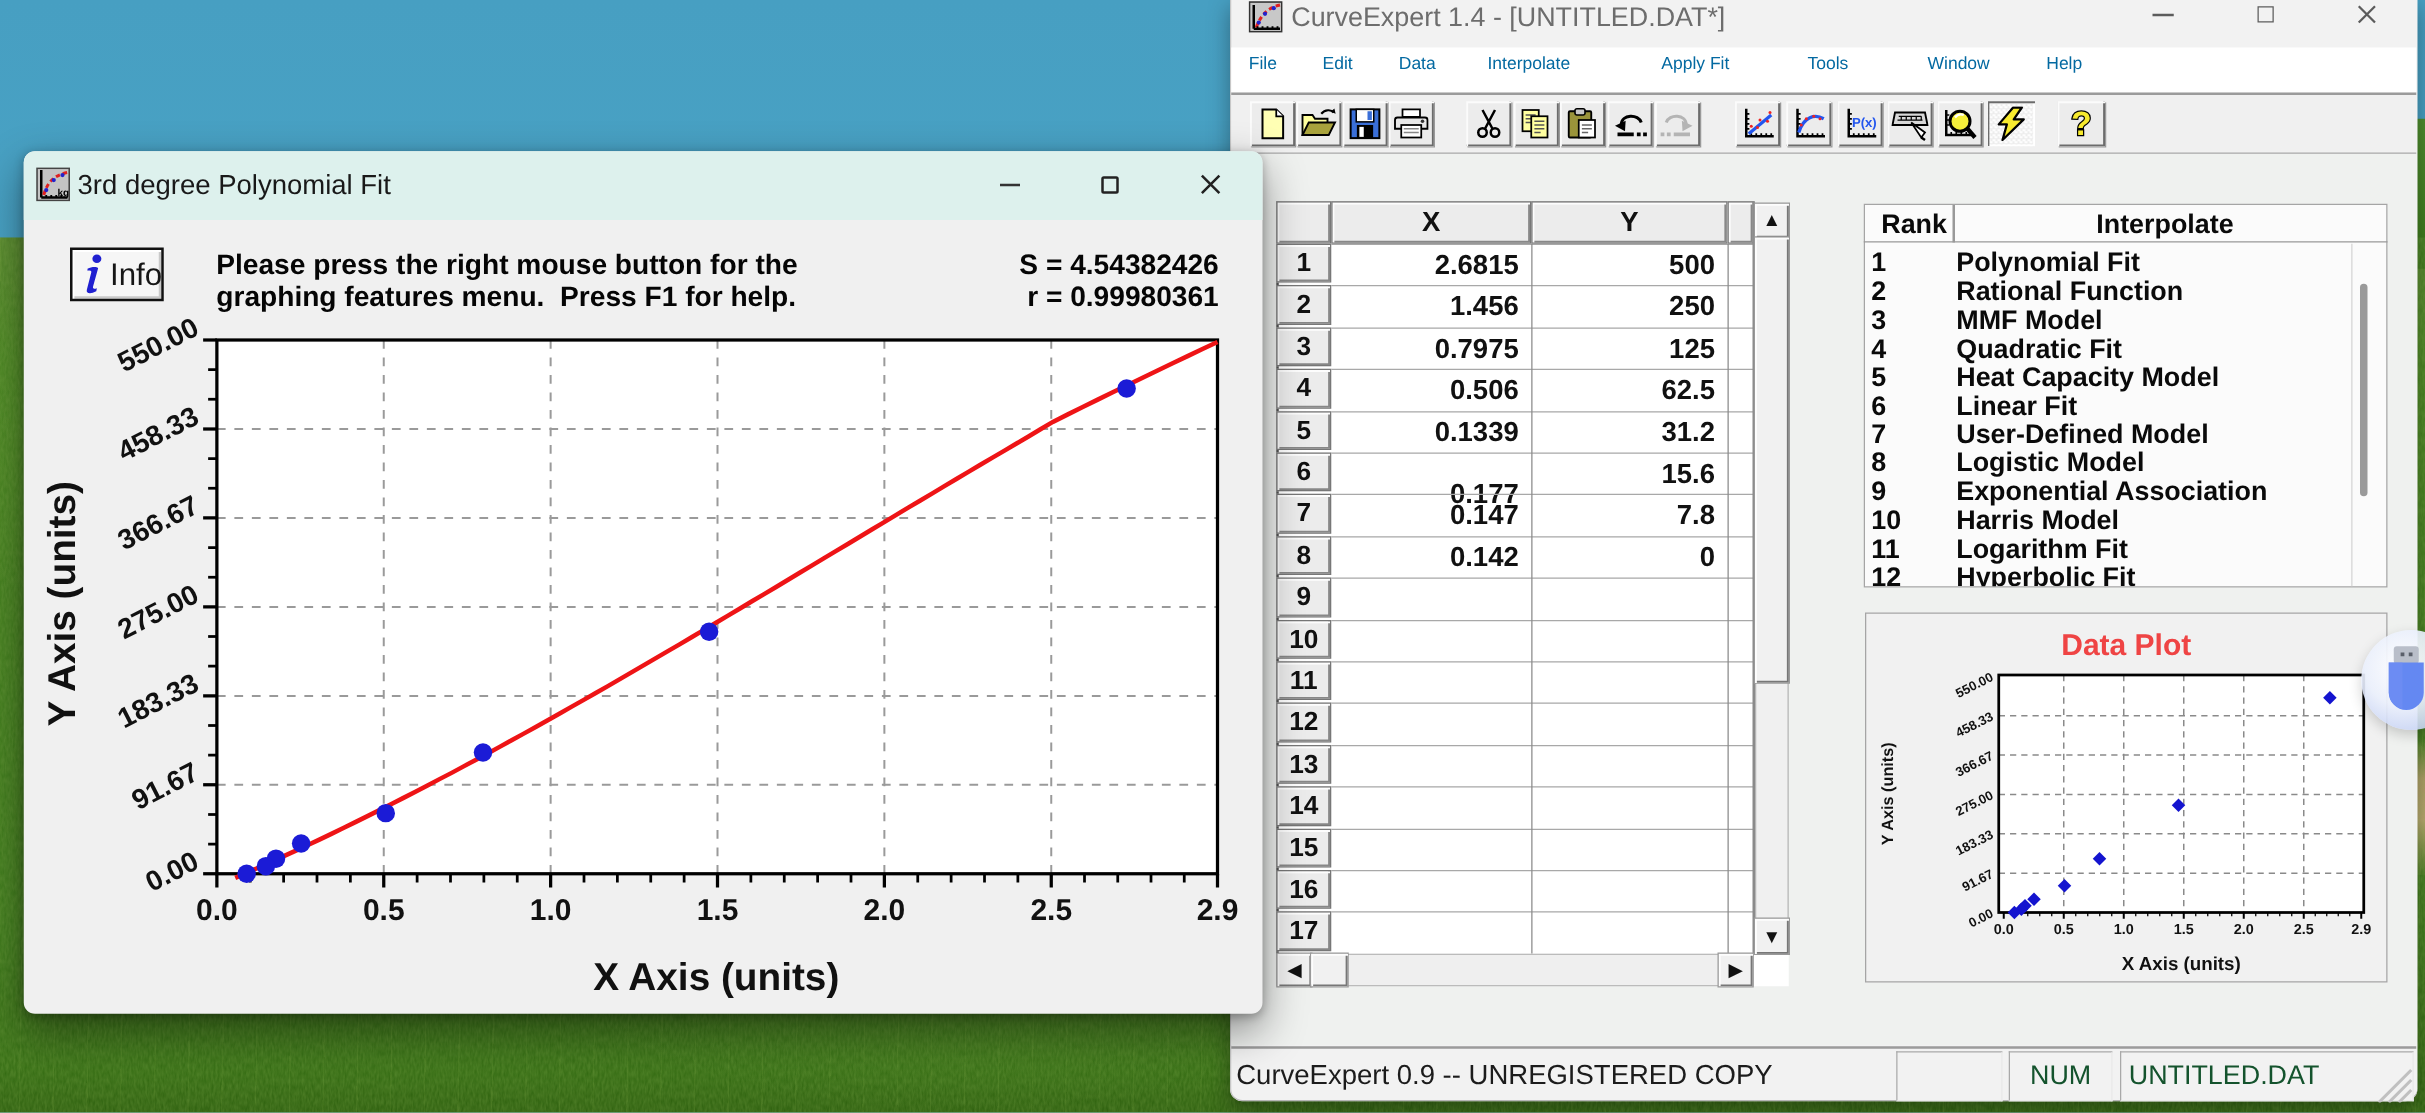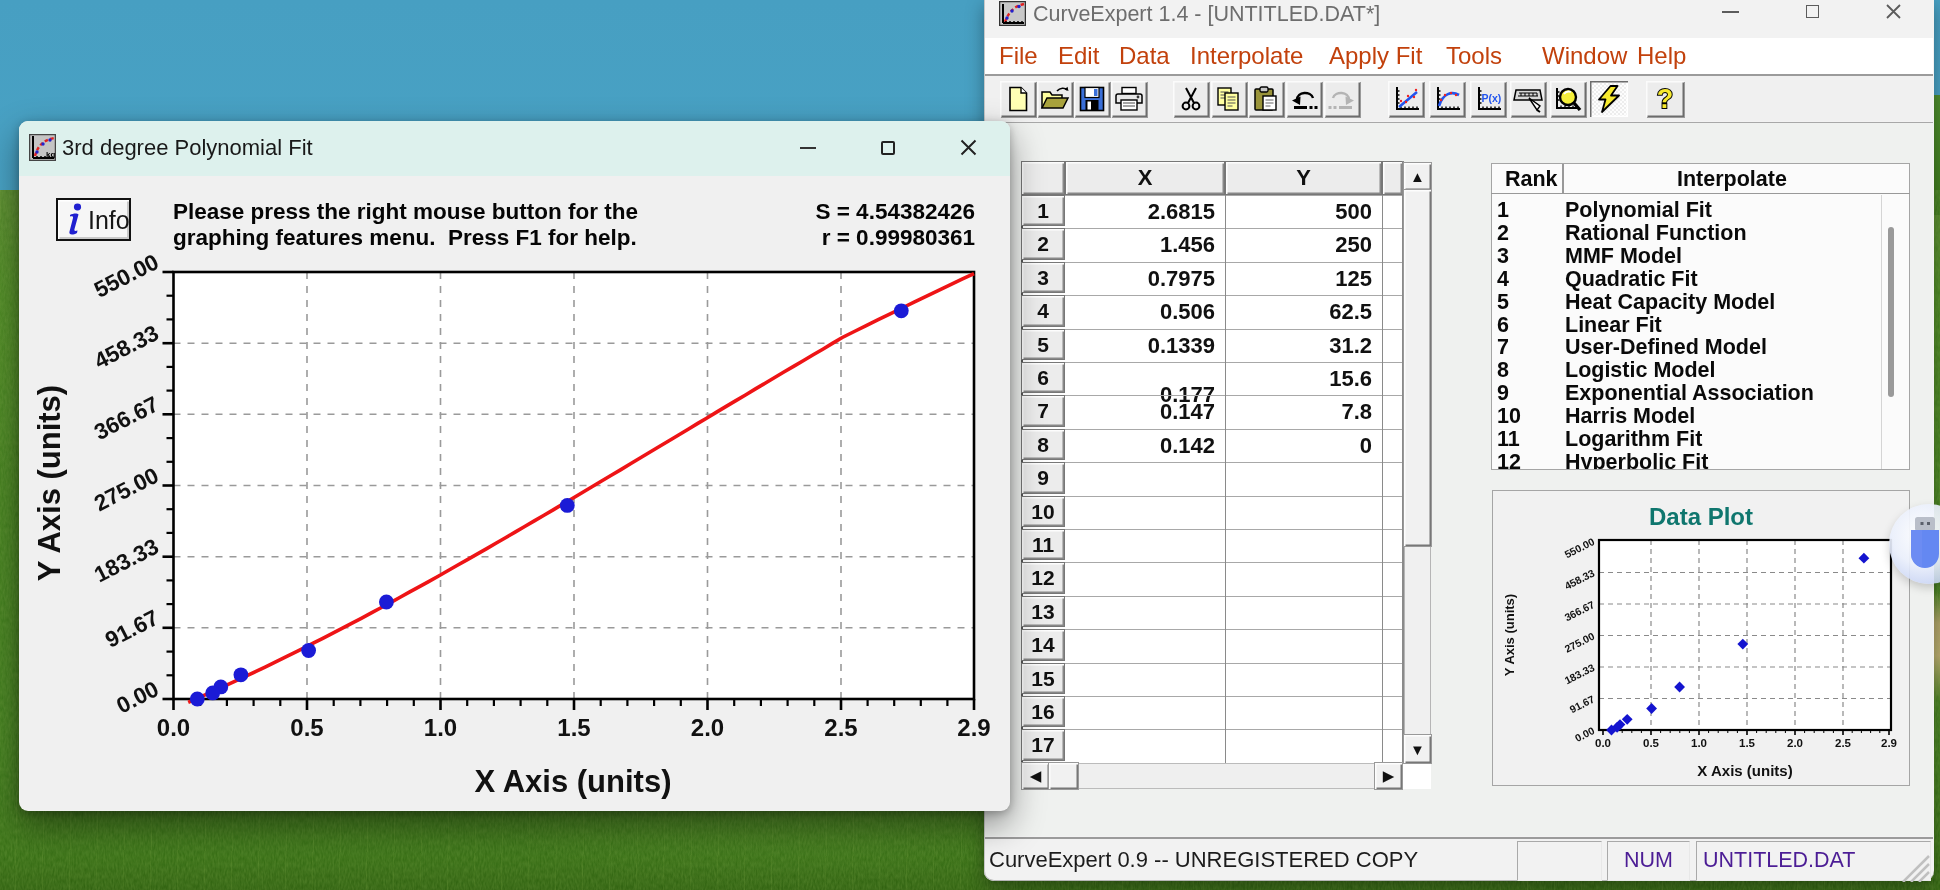--- a/index.html
+++ b/index.html
@@ -15,21 +15,21 @@
 .grassR{position:absolute;left:1930px;top:95px;width:10px;height:120px;
  background:linear-gradient(180deg,#4f8f2f,#3d7a1b)}
 .tan{position:absolute;left:1933px;top:590px;width:7px;height:110px;
  background:linear-gradient(180deg,rgba(190,170,110,.0),#b5a06a 30%,#c0ab72 60%,rgba(120,140,60,.2))}
 
 .mainwin{position:absolute;left:984px;top:0;width:950px;height:881px;background:#f2f2f2;
  border-radius:0 0 10px 10px;box-shadow:0 6px 18px rgba(0,0,0,.35), inset 1px 0 0 #c7c7c7, inset 0 -1px 0 #b5b5b5;z-index:10}
 .titletext{position:absolute;left:1033px;top:2px;font-size:21.5px;color:#6d6d6d;z-index:11}
 .capbtn{position:absolute;z-index:11;color:#5c5c5c}
 .menubar{position:absolute;left:985px;top:38px;width:948px;height:36px;background:#fff;z-index:11}
-.mi{position:absolute;top:42px;font-size:24px;color:#c2410c;z-index:12}
+.mi{position:absolute;top:42px;font-size:14px;color:#0369a1;z-index:12}
 .hline{position:absolute;z-index:11;background:#9b9b9b}
 .toolbar{position:absolute;left:985px;top:76px;width:948px;height:45px;background:#f0f0f0;z-index:11}
 .tb{position:absolute;top:81px;width:36px;height:36px;background:#ececec;z-index:12;
  box-shadow:inset 1.5px 1.5px 0 #fbfbfb, inset -1.5px -1.5px 0 #6c6c6c, 1px 1px 0 #9a9a9a;
  display:flex;align-items:center;justify-content:center}
 .tb.pressed{background:#f5f5f5;background-image:repeating-conic-gradient(#fdfdfd 0 25%,#ededed 0 50%);background-size:4px 4px;box-shadow:inset 1.5px 1.5px 0 #6c6c6c, inset -1.5px -1.5px 0 #fff}
 .client{position:absolute;left:985px;top:123px;width:948px;height:713px;background:#eff1ef;z-index:10}
 
 .grid{position:absolute;left:1021px;top:161px;width:382px;height:602px;background:#fff;z-index:11;
  border-left:2px solid #555;border-top:2px solid #555;overflow:hidden}
@@ -44,21 +44,21 @@
 .cv{position:absolute;z-index:12;font-weight:bold;font-size:22px;color:#111;text-align:right}
 
 .sbv{position:absolute;left:1404px;top:163px;width:27px;height:600px;background:#f0f0f0;
  border:1px solid #b5b5b5;z-index:12}
 .sbbtn{position:absolute;background:#f1f1f1;z-index:13;
  box-shadow:inset 1.5px 1.5px 0 #fdfdfd, inset -1.5px -1.5px 0 #777, 0 0 0 1px #999;
  display:flex;align-items:center;justify-content:center;font-size:15px;color:#111}
 .rki{position:absolute;z-index:12;font-weight:bold;font-size:21.5px;color:#0a0a0a}
 
 .sfield{position:absolute;z-index:12;border:1.5px solid;border-color:#a9a9a9 #e8e8e8 #e8e8e8 #a9a9a9;
- background:#f2f2f2;font-size:21.5px;color:#4c1d95}
+ background:#f2f2f2;font-size:21.5px;color:#14532d}
 
 .fitwin{position:absolute;left:19px;top:121px;width:991px;height:690px;border-radius:9px;
  background:#f0f0f0;box-shadow:0 14px 34px rgba(0,0,0,.42), 0 2px 8px rgba(0,0,0,.25);z-index:20}
 .fittitle{position:absolute;left:19px;top:121px;width:991px;height:55px;border-radius:9px 9px 0 0;
  background:#ddf1ed;z-index:21}
 .panel{position:absolute;z-index:11;border:1.5px solid #a5a5a5}
 svg text{font-family:"Liberation Sans",sans-serif}
 </style></head><body>
 <div class="grass"></div>
 <div class="grassR"></div>
@@ -327,21 +327,21 @@
 <div class="rki" style="top:404.1px;left:1565px">Harris Model</div>
 <div class="rki" style="top:427.0px;left:1497px">11</div>
 <div class="rki" style="top:427.0px;left:1565px">Logarithm Fit</div>
 <div class="rki" style="top:449.9px;left:1497px">12</div>
 <div class="rki" style="top:449.9px;left:1565px">Hyperbolic Fit</div>
     </div>
   </div>
 <div class="abs" style="left:1881px;top:195px;width:1px;height:274px;background:#d5d5d5;z-index:13"></div>
 <div class="abs" style="left:1888px;top:227px;width:6px;height:170px;background:#9a9a9a;border-radius:3px;z-index:13"></div>
 <div class="panel" style="left:1492px;top:490px;width:418px;height:296px;background:#f1f1f1"></div>
-<div class="abs" style="left:1701px;top:503px;transform:translateX(-50%);font-weight:bold;font-size:24px;color:#0f766e;z-index:12">Data Plot</div>
+<div class="abs" style="left:1701px;top:503px;transform:translateX(-50%);font-weight:bold;font-size:24px;color:#ef4444;z-index:12">Data Plot</div>
 <div class="hline" style="left:985px;top:837px;width:948px;height:1.5px"></div>
 <div class="abs" style="left:989px;top:841px;width:524px;height:39px;z-index:12;font-size:22px;color:#1c1c1c;padding:6px 0 0 0">CurveExpert 0.9 -- UNREGISTERED COPY</div>
 <div class="sfield" style="left:1517px;top:841px;width:85px;height:40px"></div>
 <div class="sfield" style="left:1607px;top:841px;width:83px;height:40px;text-align:center;padding-top:6px">NUM</div>
 <div class="sfield" style="left:1696px;top:841px;width:235px;height:40px;padding:6px 0 0 6px">UNTITLED.DAT</div>
 <svg class="abs" style="left:1899px;top:852px;z-index:13" width="32" height="30" viewBox="0 0 32 30">
 <path d="M30 4 L4 30 M30 12 L12 30 M30 20 L20 30" fill="none" stroke="#c0c0c0" stroke-width="2.5"></path>
   </svg>
 <div class="fitwin"></div>
 <div class="fittitle"></div>

